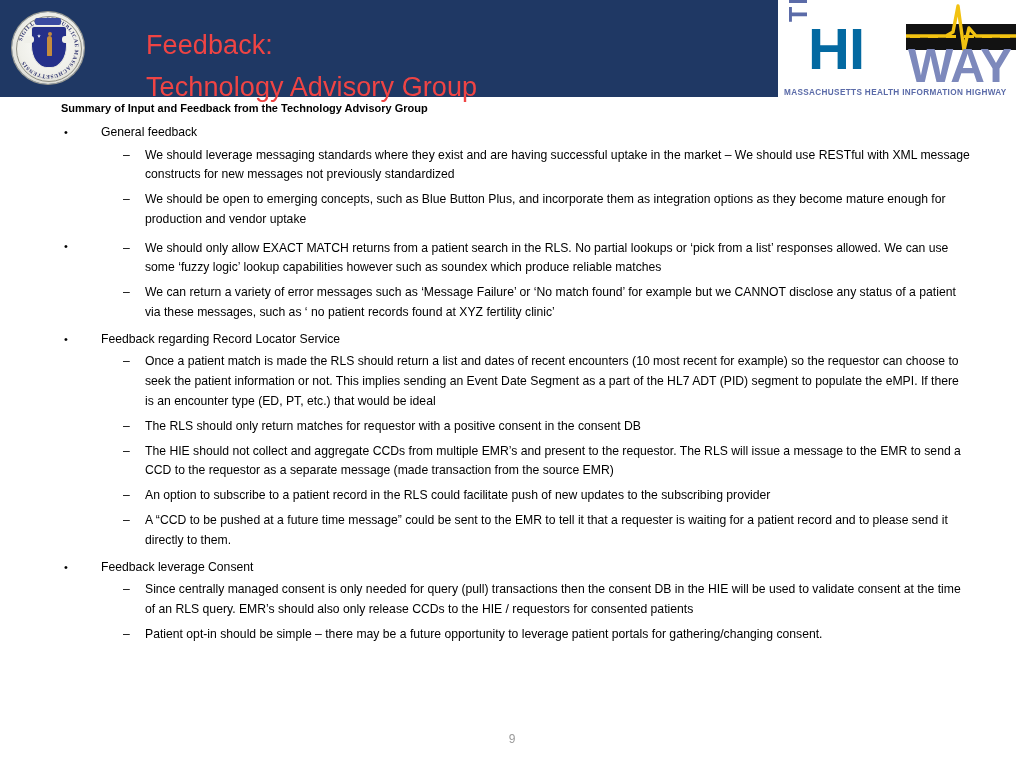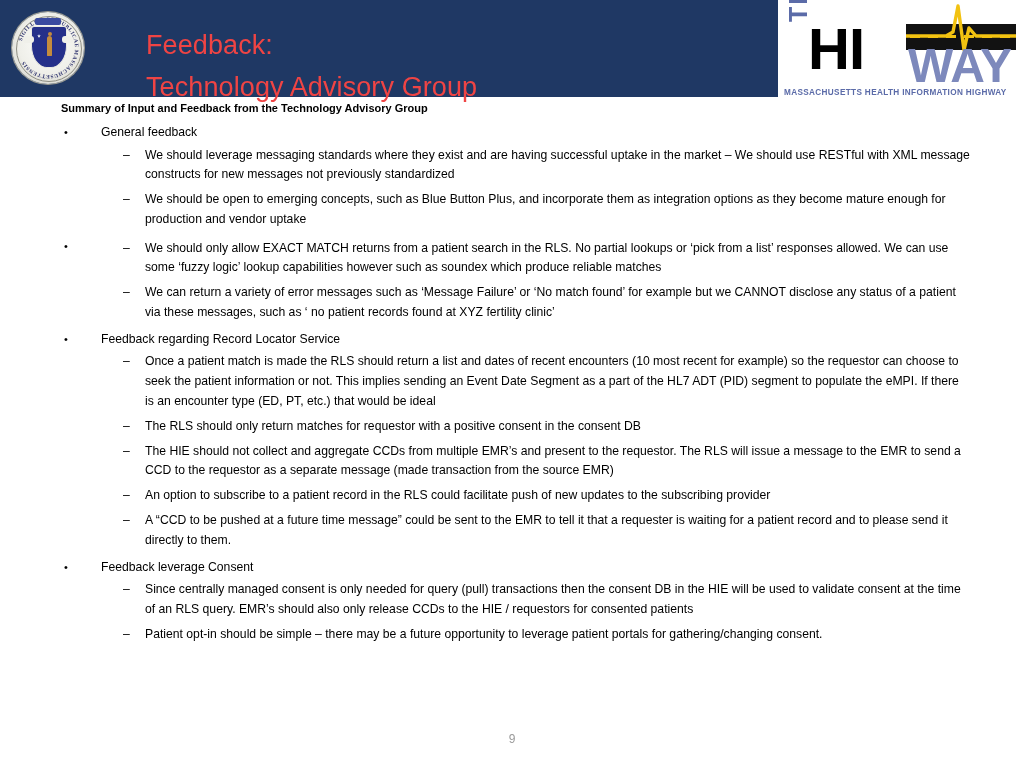--- a/index.html
+++ b/index.html
@@ -139,21 +139,21 @@
     transform: rotate(-90deg);
     transform-origin: left top;
     white-space: nowrap;
   }
   #hiway-hi {
     position: absolute;
     left: 30px;
     top: 20px;
     font-size: 58px;
     font-weight: bold;
-    color: #000000;
+    color: #0369a1;
     letter-spacing: -1px;
     line-height: 58px;
   }
   #hiway-ekgbox {
     position: absolute;
     left: 128px;
     top: 24px;
     width: 110px;
     height: 26px;
     background: #121212;

